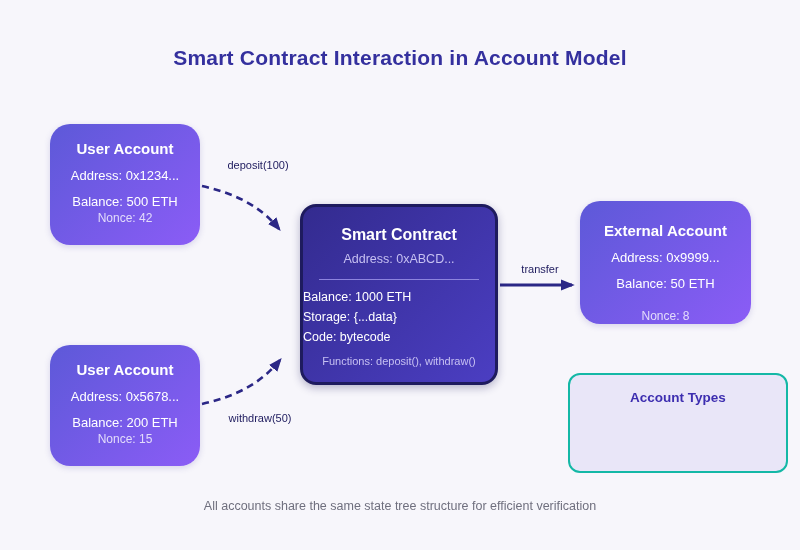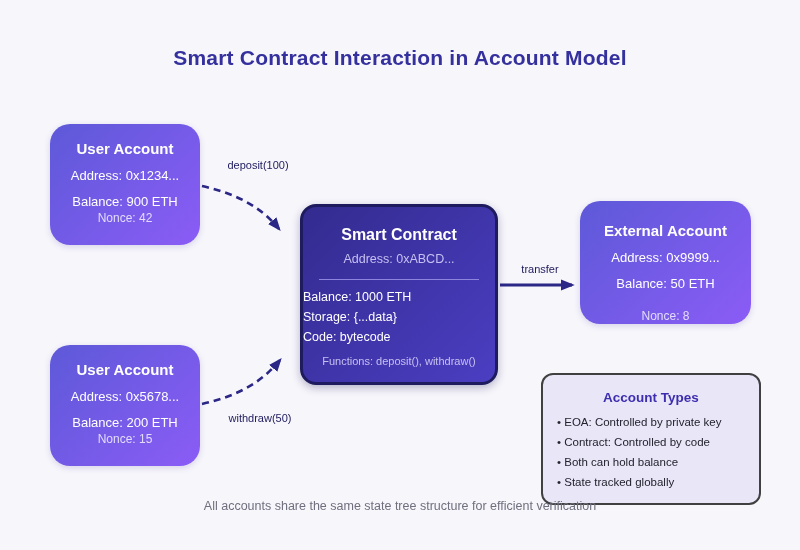--- a/index.html
+++ b/index.html
@@ -52,22 +52,22 @@
   .edges{position:absolute;left:0;top:0;pointer-events:none;}
   .edge-label{
     position:absolute;transform:translateX(-50%);
     font-size:11px;color:#1e1b5e;white-space:nowrap;
   }
   #lbl-deposit{left:258px;top:159px;}
   #lbl-withdraw{left:260px;top:412px;}
   #lbl-transfer{left:540px;top:263px;}
   
   .legend{
-    position:absolute;left:541px;top:373px;width:220px;height:132px;
-    background:#e9e6f8;border:2px solid #404040;border-radius:12px;
+    position:absolute;left:568px;top:373px;width:220px;height:100px;
+    background:#e9e6f8;border:2px solid #14b8a6;border-radius:12px;
     box-sizing:border-box;
   }
   .legend-title{display:block;text-align:center;font-size:13.5px;font-weight:bold;
     color:#3d2eb0;margin-top:14px;line-height:17px;}
   .legend-list{list-style:none;margin:9px 0 0 0;padding:0 10px 0 14px;}
   .legend-list li{font-size:11.5px;line-height:14px;color:#23232e;margin-bottom:6px;}
   .legend-list li::before{content:"• ";}
   .caption{
     position:absolute;left:0;top:499px;width:800px;text-align:center;
     font-size:12.5px;color:#6f6f7e;
@@ -90,21 +90,21 @@
       </marker>
     </defs>
     <path d="M 202,186 C 238,194 262,208 279,229" fill="none" stroke="#2b2786" stroke-width="2.6" stroke-dasharray="7 5" marker-end="url(#arrowhead)"></path>
     <path d="M 202,404 C 238,396 262,382 280,360" fill="none" stroke="#2b2786" stroke-width="2.6" stroke-dasharray="7 5" marker-end="url(#arrowhead)"></path>
     <path d="M 500,285 L 572,285" fill="none" stroke="#2b2786" stroke-width="3" marker-end="url(#arrowhead-solid)"></path>
   </svg>
 
   <div class="node acct" id="user1">
     <span class="n-title">User Account</span>
     <span class="n-line">Address: 0x1234...</span>
-    <span class="n-line">Balance: 900 ETH</span>
+    <span class="n-line">Balance: 500 ETH</span>
     <span class="n-sub">Nonce: 42</span>
   </div>
 
   <div class="node acct" id="user2">
     <span class="n-title">User Account</span>
     <span class="n-line">Address: 0x5678...</span>
     <span class="n-line">Balance: 200 ETH</span>
     <span class="n-sub">Nonce: 15</span>
   </div>
 
@@ -124,23 +124,17 @@
     <span class="n-line">Balance: 50 ETH</span>
     <span class="n-sub">Nonce: 8</span>
   </div>
 
   <div class="edge-label" id="lbl-deposit">deposit(100)</div>
   <div class="edge-label" id="lbl-withdraw">withdraw(50)</div>
   <div class="edge-label" id="lbl-transfer">transfer</div>
 
   <div class="legend">
     <span class="legend-title">Account Types</span>
-    <ul class="legend-list">
-      <li>EOA: Controlled by private key</li>
-      <li>Contract: Controlled by code</li>
-      <li>Both can hold balance</li>
-      <li>State tracked globally</li>
-    </ul>
   </div>
 
   <div class="caption">All accounts share the same state tree structure for efficient verification</div>
 
 </div>
 
 </body></html>

